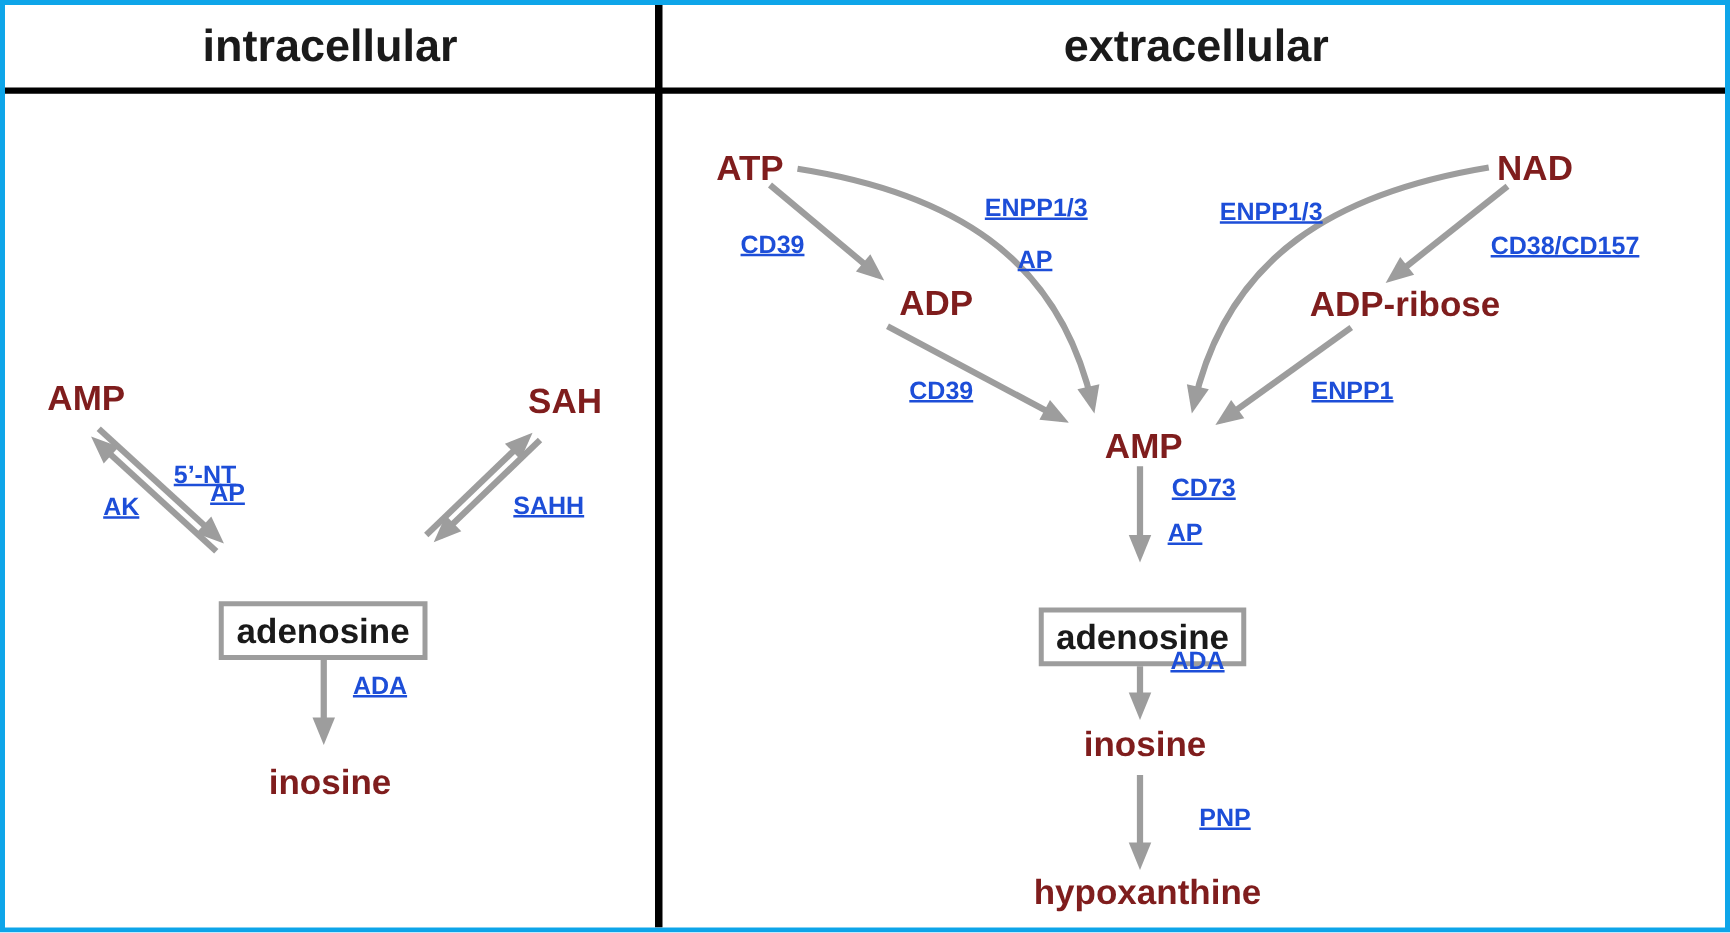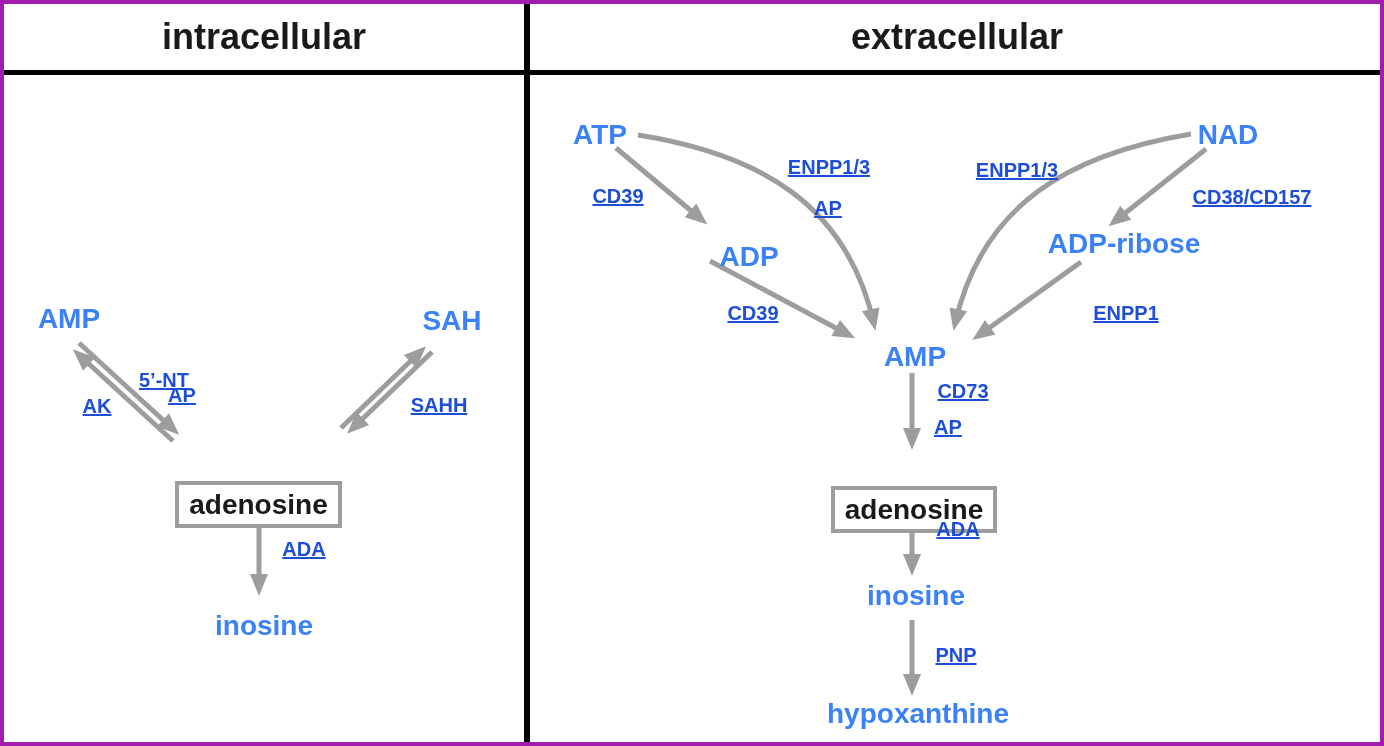--- a/index.html
+++ b/index.html
@@ -1,21 +1,21 @@
 <!DOCTYPE html>
 <html><head>
 <meta charset="utf-8">
 <style>
   html,body { margin:0; padding:0; background:#ffffff; }
   .canvas {
     position: relative;
     width: 1384px;
     height: 746px;
     box-sizing: border-box;
-    border: 4px solid #a21caf;
+    border: 4px solid #0ea5e9;
     background: #ffffff;
     font-family: "Liberation Sans", "DejaVu Sans", sans-serif;
     overflow: hidden;
   }
   .divider-v {
     position: absolute; top: 0; bottom: 0; left: 520px; width: 6px;
     background: #000000;
   }
   .header-sep {
     position: absolute; left: 0; right: 0; top: 66px; height: 5px;
@@ -29,21 +29,21 @@
   .header-cell.left  { left: 0;   width: 520px; }
   .header-cell.right { left: 526px; width: 854px; text-align: right; }
   .arrows { position: absolute; left: 0; top: 0; }
   .lbl {
     position: absolute;
     transform: translate(-50%,-50%);
     white-space: nowrap;
     font-weight: bold;
     line-height: 1;
   }
-  .node { color: #3b82f6; font-size: 28px; }
+  .node { color: #7f1d1d; font-size: 28px; }
   .enz  { color: #1d4ed8; font-size: 20px; text-decoration: underline; }
   .metab-box {
     position: absolute;
     box-sizing: border-box;
     border: 4px solid #9d9d9d;
     background: #ffffff;
     display: flex; align-items: center; justify-content: center;
     font-size: 28px; font-weight: bold; color: #1a1a1a; margin-top: 34px;
   }
 </style>
@@ -106,31 +106,31 @@
   <div class="metab-box" style="left:171px; top:443px; width:167px; height:47px;">
     <span>adenosine</span>
   </div>
   <div class="lbl enz" style="left:300px; top:545px;">ADA</div>
   <div class="lbl node" style="left:260px; top:622px;">inosine</div>
 
   <div class="lbl node" style="left:596px;  top:131px;">ATP</div>
   <div class="lbl enz" style="left:614px;  top:192px;">CD39</div>
   <div class="lbl enz" style="left:825px;  top:163px;">ENPP1/3</div>
   <div class="lbl enz" style="left:824px;  top:204px;">AP</div>
-  <div class="lbl node" style="left:745px;  top:253px;">ADP</div>
+  <div class="lbl node" style="left:745px;  top:239px;">ADP</div>
   <div class="lbl enz" style="left:1013px; top:166px;">ENPP1/3</div>
   <div class="lbl node" style="left:1224px; top:131px;">NAD</div>
   <div class="lbl enz" style="left:1248px; top:193px;">CD38/CD157</div>
   <div class="lbl node" style="left:1120px; top:240px;">ADP-ribose</div>
   <div class="lbl enz" style="left:749px;  top:309px;">CD39</div>
-  <div class="lbl enz" style="left:1078px; top:309px;margin-left:44px;">ENPP1</div>
+  <div class="lbl enz" style="left:1078px; top:309px;">ENPP1</div>
   <div class="lbl node" style="left:911px;  top:353px;">AMP</div>
   <div class="lbl enz" style="left:959px;  top:387px;">CD73</div>
   <div class="lbl enz" style="left:944px;  top:423px;">AP</div>
   <div class="metab-box" style="left:827px; top:448px; width:166px; height:47px;">
     <span>adenosine</span>
   </div>
   <div class="lbl enz" style="left:954px;  top:525px;">ADA</div>
   <div class="lbl node" style="left:912px;  top:592px;">inosine</div>
-  <div class="lbl enz" style="left:952px;  top:651px;">PNP</div>
+  <div class="lbl enz" style="left:976px;  top:651px;">PNP</div>
   <div class="lbl node" style="left:914px;  top:710px;">hypoxanthine</div>
 
 </div>
 
 </body></html>

